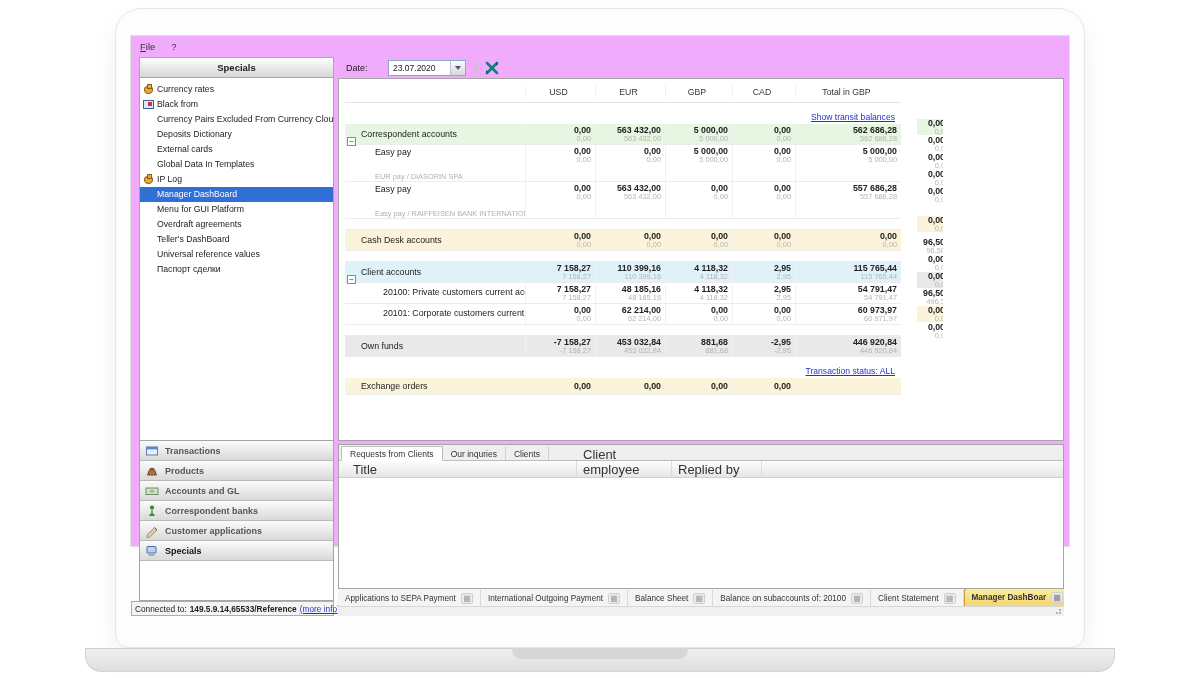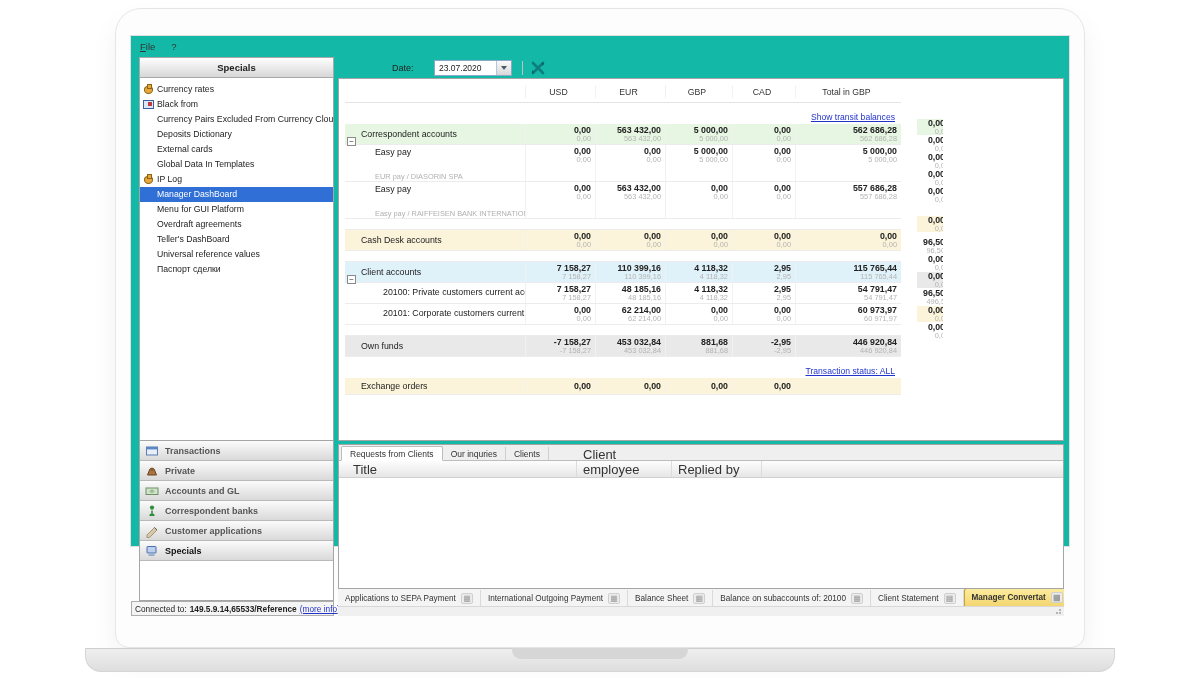--- a/index.html
+++ b/index.html
@@ -10,34 +10,34 @@
   
   .bezel{position:absolute;left:115px;top:8px;width:970px;height:640px;
          background:#fdfdfd;border:1px solid #e6e6e6;border-radius:26px 26px 14px 14px;
          box-shadow:0 14px 28px rgba(0,0,0,.06);}
   .base{position:absolute;left:85px;top:648px;width:1030px;height:24px;
         background:linear-gradient(#efefef,#dedede);border:1px solid #d5d5d5;
         border-top:1px solid #cfcfcf;border-radius:0 0 16px 16px;}
   .notch{position:absolute;left:512px;top:648px;width:176px;height:11px;
          background:#d6d6d6;border-radius:0 0 9px 9px;}
   .screen{position:absolute;left:130px;top:35px;width:940px;height:512px;
-          background:#14b8a6;border:1px solid #e0e0e0;padding-left:21px;}
+          background:#f0abfc;border:1px solid #e0e0e0;padding-left:21px;}
 
   
   .menubar{position:absolute;left:0;top:0;width:100%;height:20px;display:flex;
            align-items:center;padding-left:9px;gap:16px;font-size:9.5px;color:#333;}
   .menubar .mi{cursor:default}
   .menubar .mi:first-child::first-letter{text-decoration:underline}
 
   .panel-header{position:absolute;left:8px;top:21px;width:195px;height:21px;
         background:linear-gradient(#fefefe,#d7d7d7);border:1px solid #a9a9a9;
         font-weight:bold;font-size:9.5px;display:flex;align-items:center;justify-content:center;}
 
   .datebar{position:absolute;left:207px;top:21px;width:726px;height:21px;
-           display:flex;align-items:center;font-size:9px;margin-left:46px;}
+           display:flex;align-items:center;font-size:9px;}
   .datebar .dlabel{margin-left:8px;width:42px}
   .combo{width:78px;height:16px;background:#fff;border:1px solid #8aa8c8;
          display:flex;align-items:center;font-size:8.5px;}
   .combo .cval{flex:1;padding-left:4px}
   .combo .carrow{width:15px;height:14px;background:linear-gradient(#fafafa,#d8d8d8);
          border-left:1px solid #b5c6da;display:flex;align-items:center;justify-content:center;}
   .combo .carrow i{border:3px solid transparent;border-top:4px solid #4a5a6a;margin-top:4px}
   .tsep{width:1px;height:14px;background:#c0c0c0;margin:0 8px 0 10px}
 
   
@@ -266,21 +266,21 @@
               <rect x="1.5" y="3" width="11" height="8" fill="#e8eef7" stroke="#5b7db0"></rect>
               <rect x="1.5" y="3" width="11" height="2.4" fill="#5b87c9"></rect>
             </svg>
           <span>Transactions</span>
         </div>
         <div class="aitem">
           <svg viewBox="0 0 14 14">
               <path d="M4.5 6C4.5 3.6 9.5 3.6 9.5 6L11.5 11H2.5Z" fill="#a9743f" stroke="#6d4621"></path>
               <path d="M5.5 6h3" stroke="#6d4621"></path>
             </svg>
-          <span>Private</span>
+          <span>Products</span>
         </div>
         <div class="aitem">
           <svg viewBox="0 0 14 14">
               <rect x="1" y="4" width="12" height="6.5" fill="#cfe3c8" stroke="#6f8f68"></rect>
               <ellipse cx="7" cy="7.2" rx="2.2" ry="1.8" fill="#9dbd94"></ellipse>
             </svg>
           <span>Accounts and GL</span>
         </div>
         <div class="aitem">
           <svg viewBox="0 0 14 14">
@@ -788,21 +788,21 @@
           <span>Balance on subaccounts of: 20100</span>
           <span class="dgrid">▦</span>
         </span>
 
         <span class="dtab">
           <span>Client Statement</span>
           <span class="dgrid">▦</span>
         </span>
 
         <span class="dtab state-active">
-          <span>Manager Convertat</span>
+          <span>Manager DashBoar</span>
           <span class="dgrid">▦</span>
         </span>
       </div>
     <div class="bstrip">
       <span class="grip"></span>
     </div>
 
   </div>
   <div class="base"></div>
   <div class="notch"></div>

